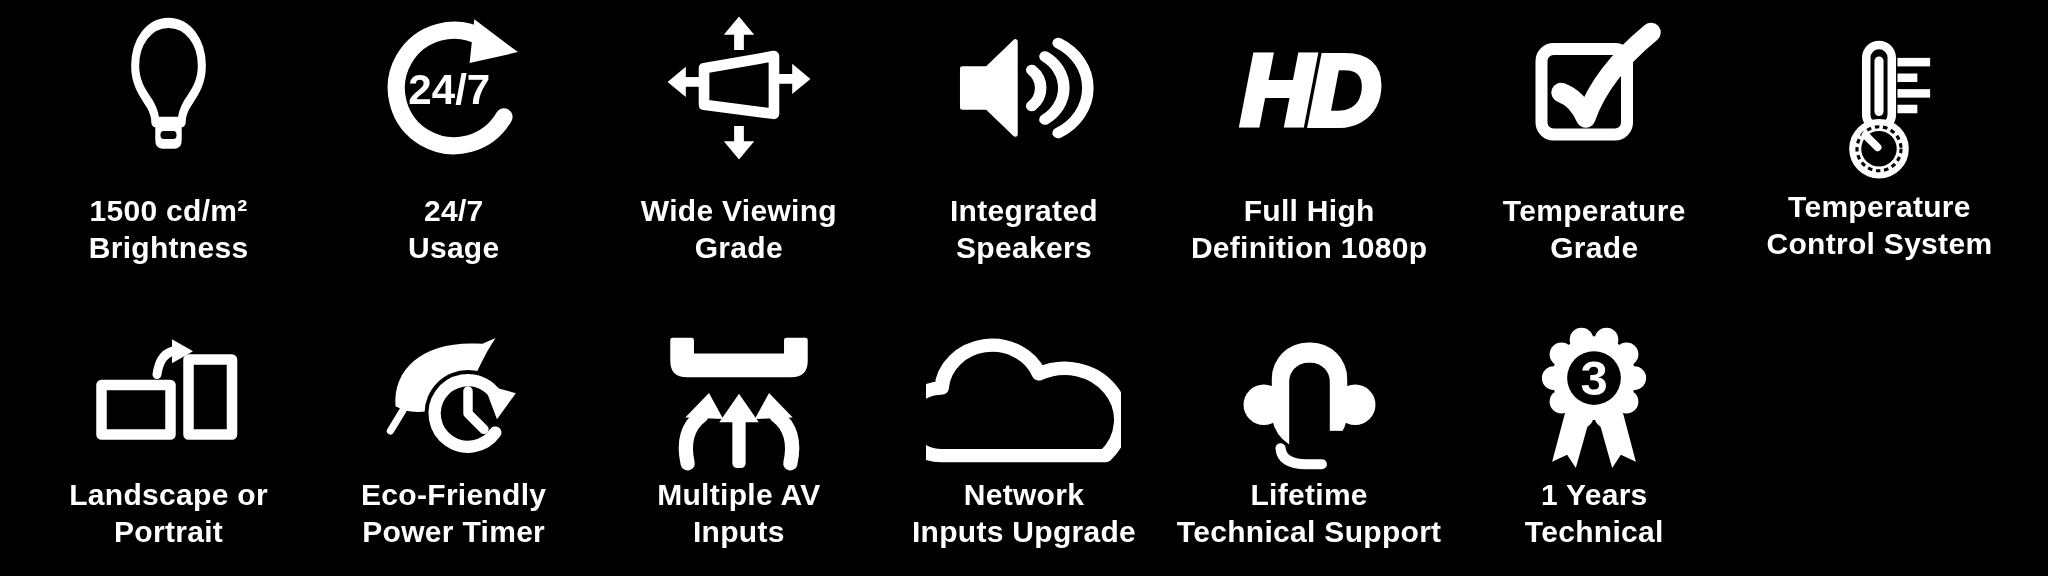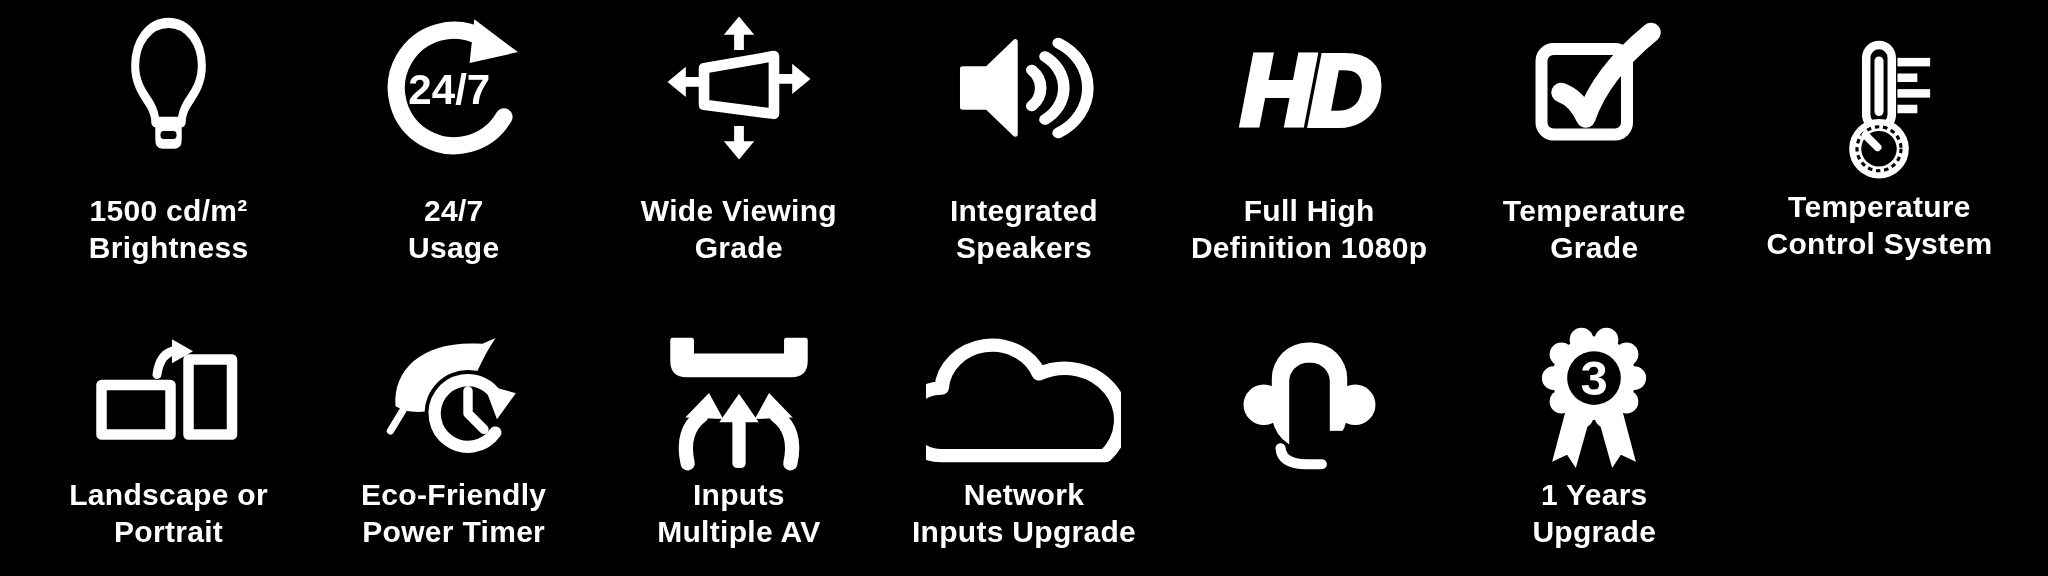--- a/index.html
+++ b/index.html
@@ -174,22 +174,22 @@
         <path class="f" stroke="#fff" stroke-width="3" stroke-linejoin="round" d="M8 14 L8 27 Q8 36 17 36 L83 36 Q92 36 92 27 L92 14 L80 14 L80 24 L20 24 L20 14 Z"></path>
         <polygon class="f" points="37.5,66 50,48 62.5,66"></polygon>
         <rect class="f" x="45.8" y="63" width="8.4" height="32" rx="3"></rect>
         <path class="s" stroke-width="9" d="M17.5 92 Q13 72 26 62"></path>
         <polygon class="f" points="16,63 31,47.5 40,64"></polygon>
         <path class="s" stroke-width="9" d="M82.5 92 Q87 72 74 62"></path>
         <polygon class="f" points="84,63 69,47.5 60,64"></polygon>
       </svg>
     </div>
     <div class="label">
+      <span>Multiple AV</span>
       <span>Inputs</span>
-      <span>Multiple AV</span>
     </div>
   </div>
 
   <div class="cell r2">
     <div class="icon-box">
       <svg width="195" height="160" viewBox="0 0 100 90" preserveAspectRatio="none">
         <path class="s" stroke-width="7.5" d="M8 78 A19 19 0 0 1 8 40 A26 26 0 0 1 58 32 A29 29 0 0 1 92 78 Z"></path>
       </svg>
     </div>
     <div class="label">
@@ -201,20 +201,24 @@
   <div class="cell r2">
     <div class="icon-box">
       <svg width="145" height="145" viewBox="0 0 100 100">
         <rect class="f" x="24" y="12" width="52" height="74" rx="25"></rect>
         <circle class="f" cx="18.5" cy="55" r="14"></circle>
         <circle class="f" cx="81.5" cy="55" r="14"></circle>
         <rect x="36" y="26" width="28" height="74" rx="13" fill="#000"></rect>
         <rect x="62" y="73" width="17" height="20" fill="#000"></rect>
         <path class="s" stroke-width="7" d="M30 85 Q31 96 48 96 L58.5 96"></path>
       </svg>
+    </div>
+    <div class="label">
+      <span>Lifetime</span>
+      <span>Technical Support</span>
     </div>
   </div>
 
   <div class="cell r2">
     <div class="icon-box">
       <svg width="158" height="158" viewBox="0 0 100 100">
         <polygon class="f" points="33,55 48,61 38.5,95 33,86.5 23.5,91"></polygon>
         <polygon class="f" points="67,55 52,61 61.5,95 67,86.5 76.5,91"></polygon>
         <circle class="f" cx="50" cy="38" r="26.5"></circle>
         <circle class="f" cx="75.5" cy="38" r="7.5"></circle>
@@ -226,17 +230,17 @@
         <circle class="f" cx="29.4" cy="23" r="7.5"></circle>
           <circle class="f" cx="42.1" cy="13.7" r="7.5"></circle>
         <circle class="f" cx="57.9" cy="13.7" r="7.5"></circle>
           <circle class="f" cx="70.6" cy="23" r="7.5"></circle>
         <circle cx="50" cy="38" r="17" fill="#000"></circle>
         <text x="50" y="49" text-anchor="middle" font-size="31" font-weight="bold" fill="#fff">3</text>
       </svg>
     </div>
     <div class="label">
       <span>1 Years</span>
-      <span>Upgrade</span>
+      <span>Technical</span>
     </div>
   </div>
 
 </div>
 
 </body></html>

